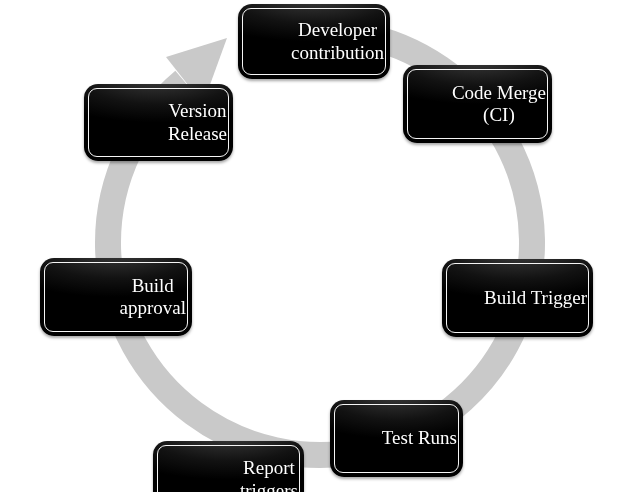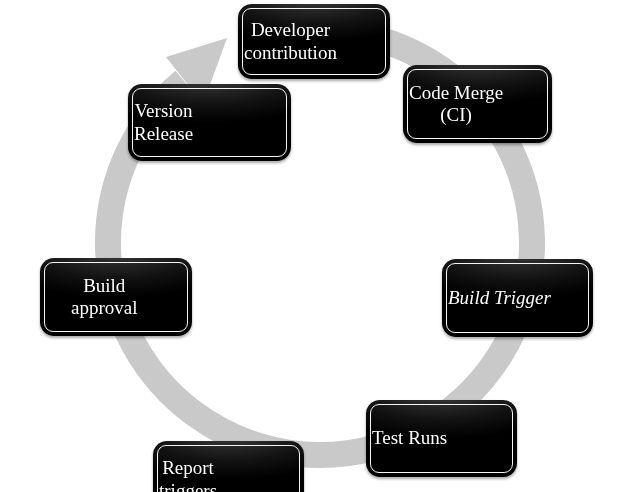--- a/index.html
+++ b/index.html
@@ -23,21 +23,21 @@
     height: 492px;
   }
   .node {
     position: absolute;
     box-sizing: border-box;
     background: radial-gradient(ellipse 120% 80% at 50% -10%, #3c3c3c 0%, #121212 45%, #000000 75%);
     border-radius: 14px;
     box-shadow: 0 2px 3px rgba(0,0,0,0.35);
     display: flex;
     align-items: center;
-    justify-content: flex-start;
+    justify-content: flex-end;
   }
   .node::before {
     content: "";
     position: absolute;
     inset: 4px;
     border: 1.6px solid #f5f5f5;
     border-radius: 9px;
     pointer-events: none;
   }
   .node-label {
@@ -46,25 +46,25 @@
     font-size: 19px;
     line-height: 1.18;
     text-align: center;
     white-space: pre-line;
     text-shadow: 0 1px 1px rgba(0,0,0,0.9);
     padding: 0 6px;
   }
   
   .n0 { left: 238px; top: 4px;   width: 152px; height: 75px; }
   .n1 { left: 403px; top: 65px;  width: 149px; height: 78px; }
-  .n2 { left: 442px; top: 259px; width: 151px; height: 78px; font-style: italic; }
-  .n3 { left: 330px; top: 400px; width: 151px; height: 77px; margin-left: 36px; }
+  .n2 { left: 442px; top: 259px; width: 151px; height: 78px; }
+  .n3 { left: 330px; top: 400px; width: 133px; height: 77px; }
   .n4 { left: 153px; top: 400px; width: 151px; height: 77px; margin-top: 41px; }
   .n5 { left: 40px;  top: 258px; width: 152px; height: 78px; padding-left: 25px; }
-  .n6 { left: 84px;  top: 84px;  width: 163px; height: 77px; margin-left: 44px; }
+  .n6 { left: 84px;  top: 84px;  width: 149px; height: 77px; }
 </style>
 </head>
 <body>
 
 <div class="stage">
 
   <svg class="ring-svg" viewBox="0 0 640 492" xmlns="http://www.w3.org/2000/svg">
 
     <path d="M 356.8 34.2 A 212 212 0 1 1 183.7 80.6" fill="none" stroke="#c9c9c9" stroke-width="26" stroke-linecap="butt" style="stroke: rgb(201, 201, 201);"></path>
 

